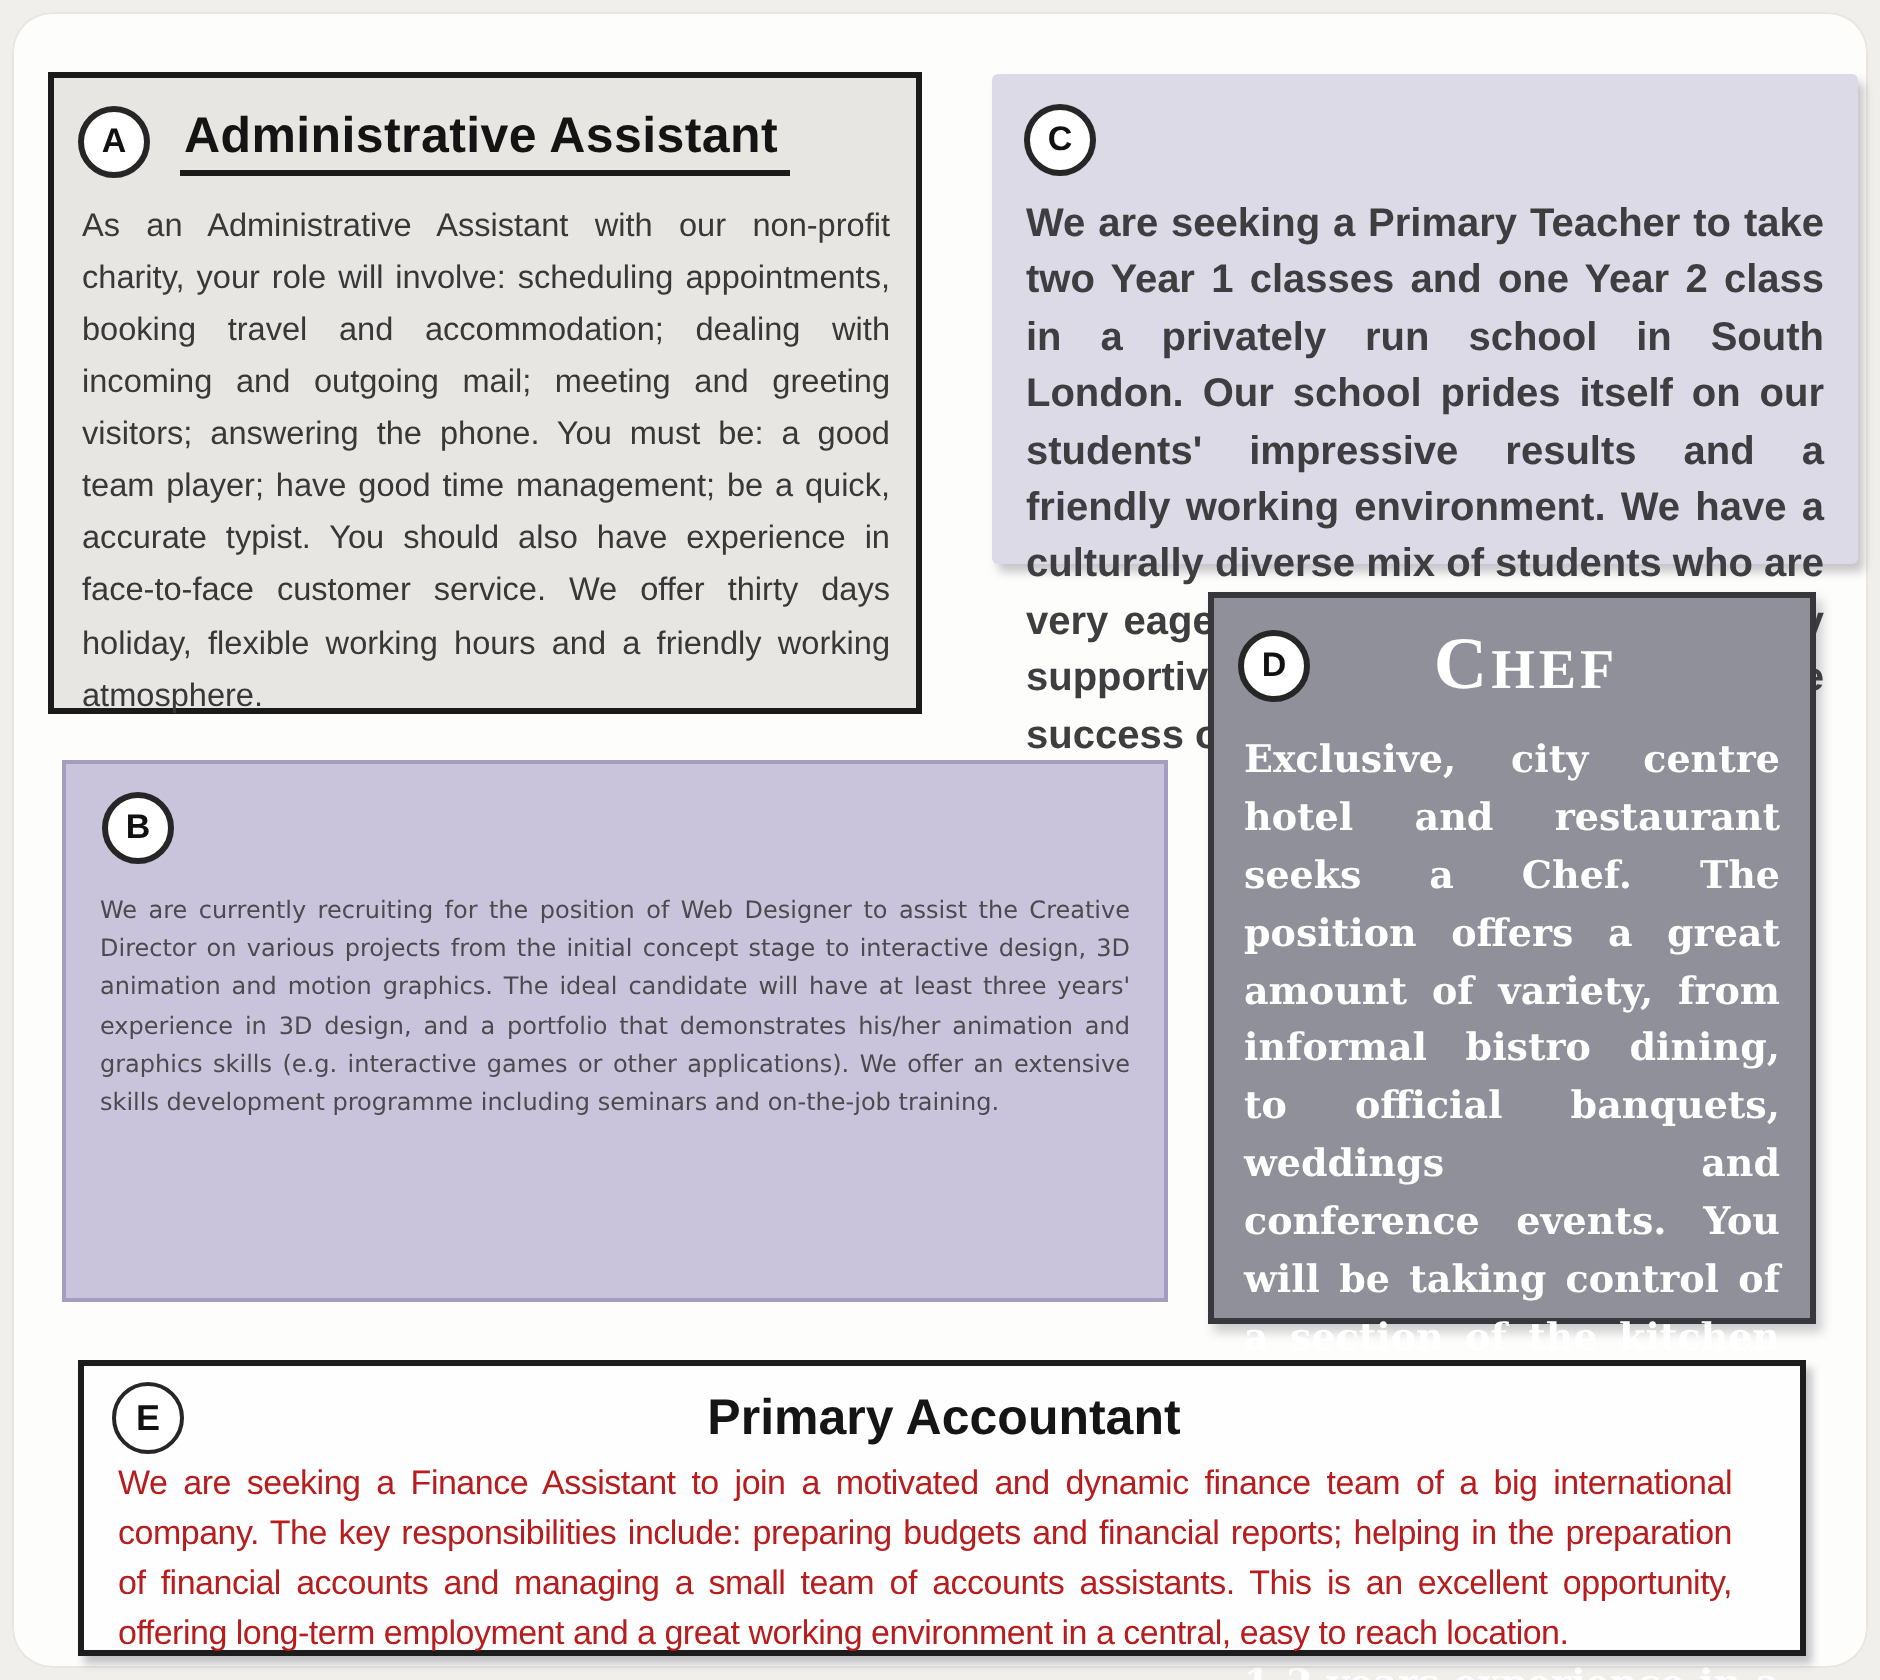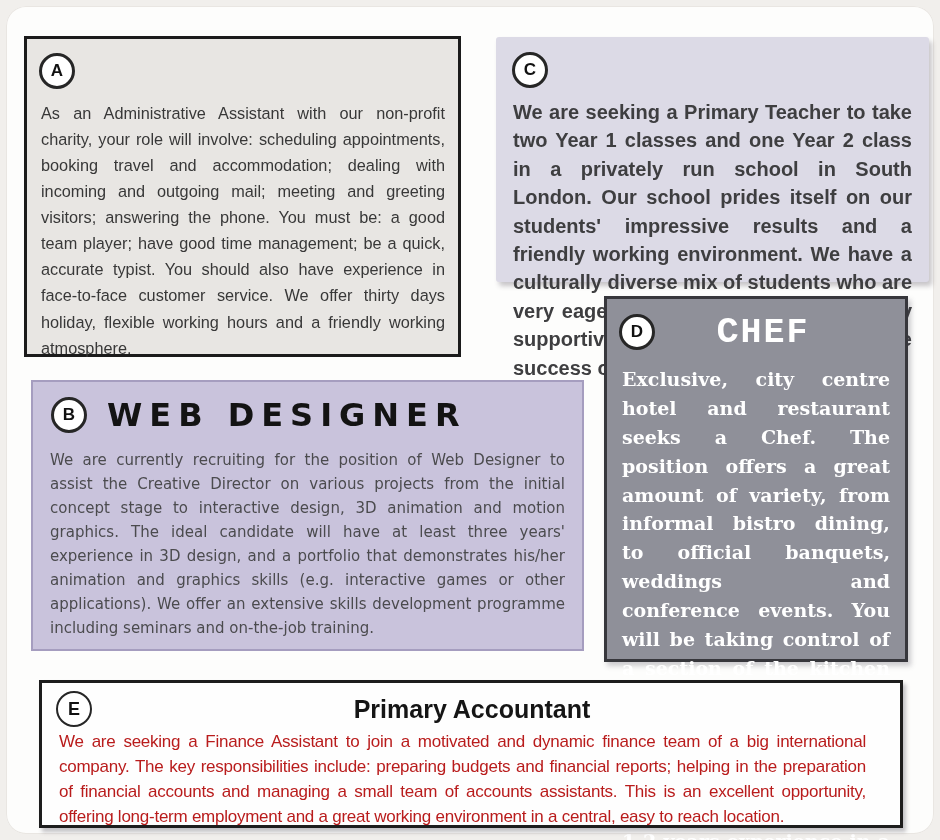--- a/index.html
+++ b/index.html
@@ -47,21 +47,21 @@
     left:25px;top:374px;width:553px;height:271px;
     background:#c9c3dc;border:2px solid #a59dbf;
   }
   #panel-b .panel-head{gap:20px;padding:14px 20px 4px 18px;}
   #panel-b .panel-title{
     font-family:"DejaVu Sans",sans-serif;
     font-size:32px;font-weight:bold;letter-spacing:7px;color:#131313;
   }
   #panel-b .panel-body{
     font-family:"DejaVu Sans",sans-serif;
-    padding:10px 17px 0 17px;font-size:15px;line-height:1.6;
+    padding:10px 17px 0 17px;font-size:12px;line-height:1.6;
     color:#4b4b4e;
   }
 
   
   #panel-c{
     left:490px;top:31px;width:433px;height:245px;
     background:#dcdae6;border-radius:3px;
     box-shadow:3px 4px 5px rgba(60,55,70,0.28);
   }
   #panel-c .panel-head{gap:10px;padding:15px 18px 2px 16px;}
@@ -77,22 +77,22 @@
 
   
   #panel-d{
     left:598px;top:290px;width:304px;height:366px;
     background:#8f9099;border:3px solid #37373c;
     box-shadow:3px 4px 5px rgba(60,55,70,0.25);
   }
   #panel-d .panel-head{gap:8px;padding:12px 14px 2px 12px;}
   #panel-d .panel-title{
     flex:1;text-align:center;color:#ffffff;
-    font-family:Liberation Mono, monospace;font-weight:bold;
-    font-size:35px;letter-spacing:2px;text-transform:uppercase;
+    font-family:Liberation Serif, serif;font-weight:bold;
+    font-size:28px;letter-spacing:2px;text-transform:uppercase;
     padding-right:28px;
   }
   #panel-d .panel-title::first-letter{font-size:37px;}
   #panel-d .panel-body{
     font-family:"DejaVu Serif",serif;font-weight:bold;
     padding:10px 15px 0 15px;font-size:19px;line-height:1.52;
     color:#ffffff;
   }
 
   
@@ -116,39 +116,39 @@
 <body>
 
 <div id="stage">
   <div id="card">
 
     <section class="panel" id="panel-a">
       <div class="panel-head">
         <span class="badge">
           <span>A</span>
         </span>
+        <span class="panel-title">Administrative Assistant</span>
       </div>
       <p class="panel-body">As an Administrative Assistant with our non-profit charity, your role will involve: scheduling appointments, booking travel and accommodation; dealing with incoming and outgoing mail; meeting and greeting visitors; answering the phone. You must be: a good team player; have good time management; be a quick, accurate typist. You should also have experience in face-to-face customer service. We offer thirty days holiday, flexible working hours and a friendly working atmosphere.</p>
     </section>
 
     <section class="panel" id="panel-c">
       <div class="panel-head">
         <span class="badge">
           <span>C</span>
         </span>
       </div>
       <p class="panel-body">We are seeking a Primary Teacher to take two Year 1 classes and one Year 2 class in a privately run school in South London. Our school prides itself on our students' impressive results and a friendly working environment. We have a culturally diverse mix of students who are very eager to learn. The parents are very supportive. We strongly believe in the success of our staff.</p>
     </section>
 
     <section class="panel" id="panel-b">
       <div class="panel-head">
         <span class="badge">
           <span>B</span>
         </span>
-        <span class="panel-title">WEB DESIGNER</span>
       </div>
       <p class="panel-body">We are currently recruiting for the position of Web Designer to assist the Creative Director on various projects from the initial concept stage to interactive design, 3D animation and motion graphics. The ideal candidate will have at least three years' experience in 3D design, and a portfolio that demonstrates his/her animation and graphics skills (e.g. interactive games or other applications). We offer an extensive skills development programme including seminars and on-the-job training.</p>
     </section>
 
     <section class="panel" id="panel-d">
       <div class="panel-head">
         <span class="badge">
           <span>D</span>
         </span>
         <span class="panel-title">Chef</span>

